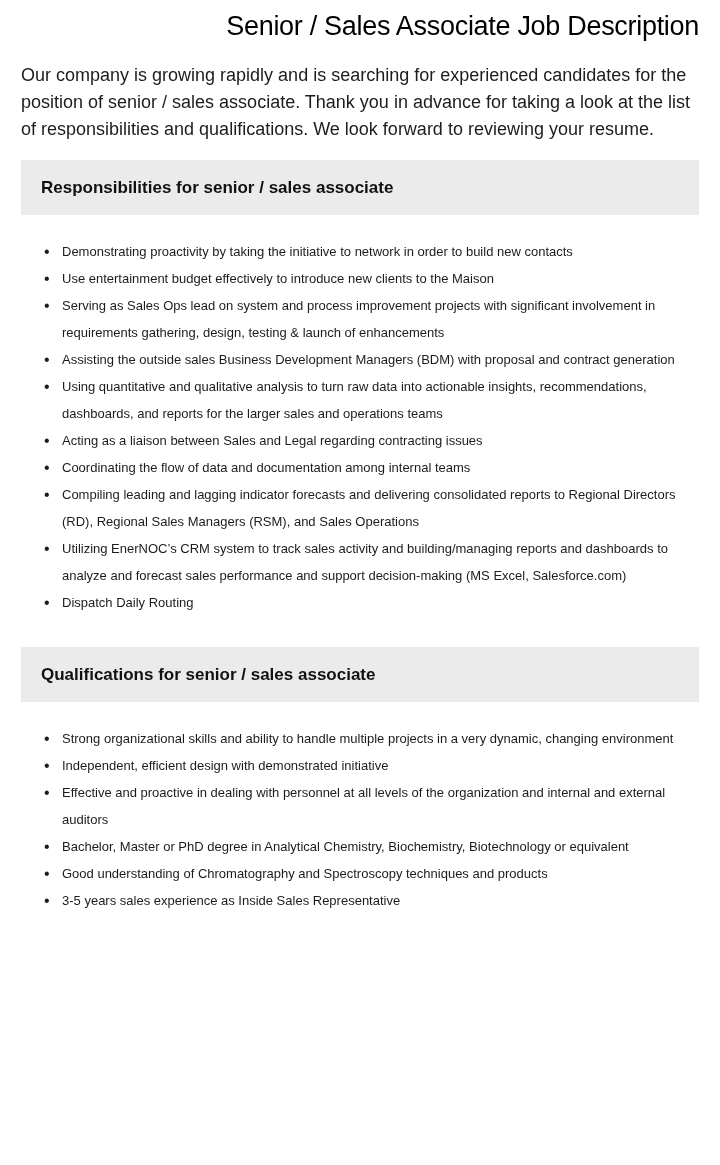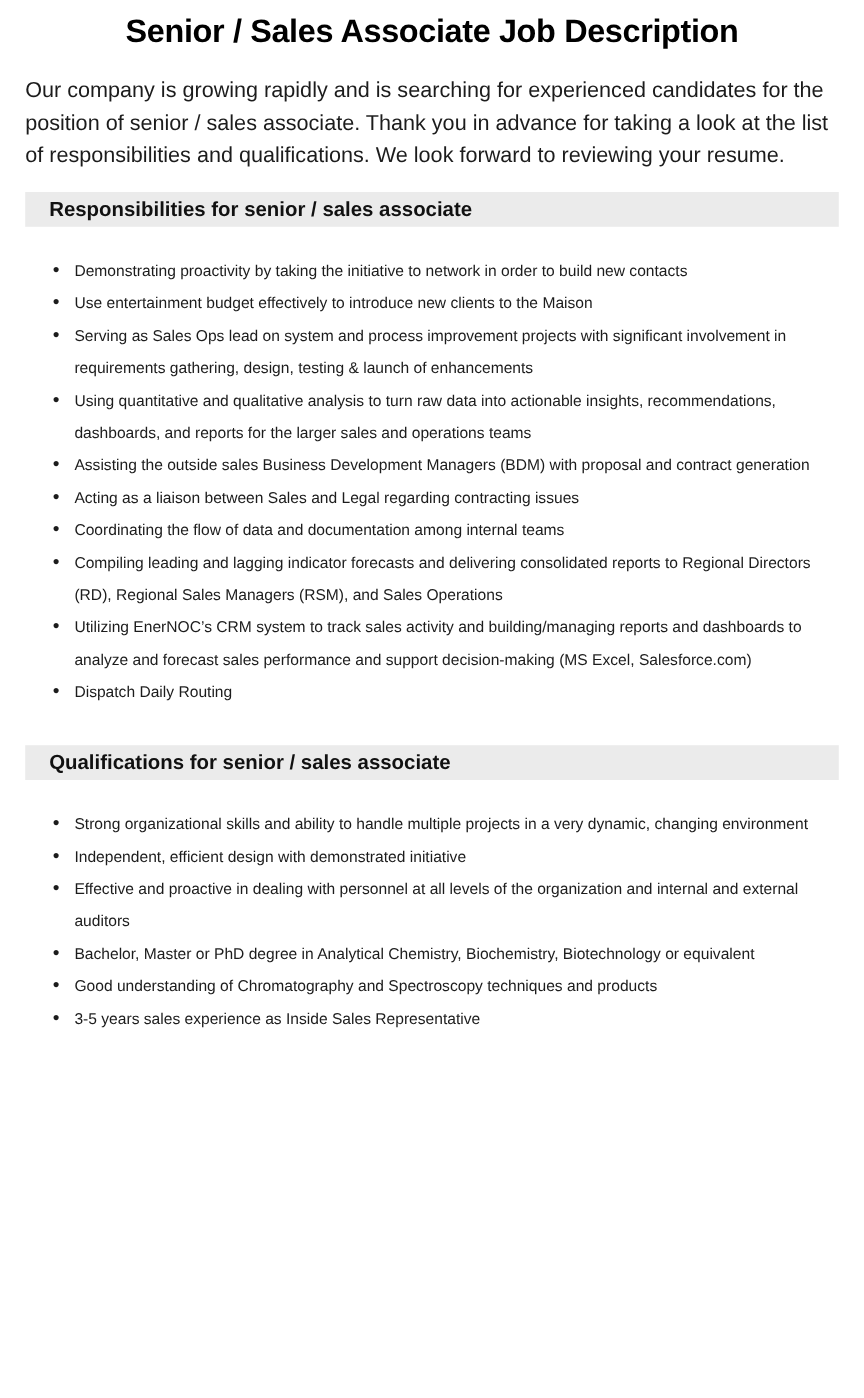--- a/index.html
+++ b/index.html
@@ -15,34 +15,34 @@
   }
   .page {
     padding: 8px 21px 20px;
     box-sizing: border-box;
     width: 720px;
   }
   h1.page-title {
     margin: 0;
     font-size: 27px;
     line-height: 36px;
-    font-weight: 700;
-    text-align: center;
+    font-weight: 400;
+    text-align: right;
     color: #000000;
     letter-spacing: -0.3px;
   }
   p.intro {
     margin: 18px 0 17px;
     font-size: 18px;
     line-height: 27px;
   }
   .section-header {
     background: #ebebeb;
     margin: 0;
-    padding: 5px 20px;
+    padding: 18px 20px;
     font-size: 17px;
     line-height: 19px;
     font-weight: 700;
     color: #111111;
   }
   ul.bullet-list {
     list-style: none;
     margin: 23px 0 31px;
     padding: 0 0 0 20px;
     font-size: 13px;
@@ -72,22 +72,22 @@
   <h1 class="page-title">Senior / Sales Associate Job Description</h1>
 
   <p class="intro">Our company is growing rapidly and is searching for experienced candidates for the position of senior / sales associate. Thank you in advance for taking a look at the list of responsibilities and qualifications. We look forward to reviewing your resume.</p>
 
   <div class="section">
     <div class="section-header">Responsibilities for senior / sales associate</div>
     <ul class="bullet-list">
         <li>Demonstrating proactivity by taking the initiative to network in order to build new contacts</li>
         <li>Use entertainment budget effectively to introduce new clients to the Maison</li>
         <li>Serving as Sales Ops lead on system and process improvement projects with significant involvement in requirements gathering, design, testing &amp; launch of enhancements</li>
+        <li>Assisting the outside sales Business Development Managers (BDM) with proposal and contract generation</li>
         <li>Using quantitative and qualitative analysis to turn raw data into actionable insights, recommendations, dashboards, and reports for the larger sales and operations teams</li>
-        <li>Assisting the outside sales Business Development Managers (BDM) with proposal and contract generation</li>
         <li>Acting as a liaison between Sales and Legal regarding contracting issues</li>
         <li>Coordinating the flow of data and documentation among internal teams</li>
         <li>Compiling leading and lagging indicator forecasts and delivering consolidated reports to Regional Directors (RD), Regional Sales Managers (RSM), and Sales Operations</li>
         <li>Utilizing EnerNOC’s CRM system to track sales activity and building/managing reports and dashboards to analyze and forecast sales performance and support decision-making (MS Excel, Salesforce.com)</li>
         <li>Dispatch Daily Routing</li>
       </ul>
   </div>
 
   <div class="section">
     <div class="section-header">Qualifications for senior / sales associate</div>

